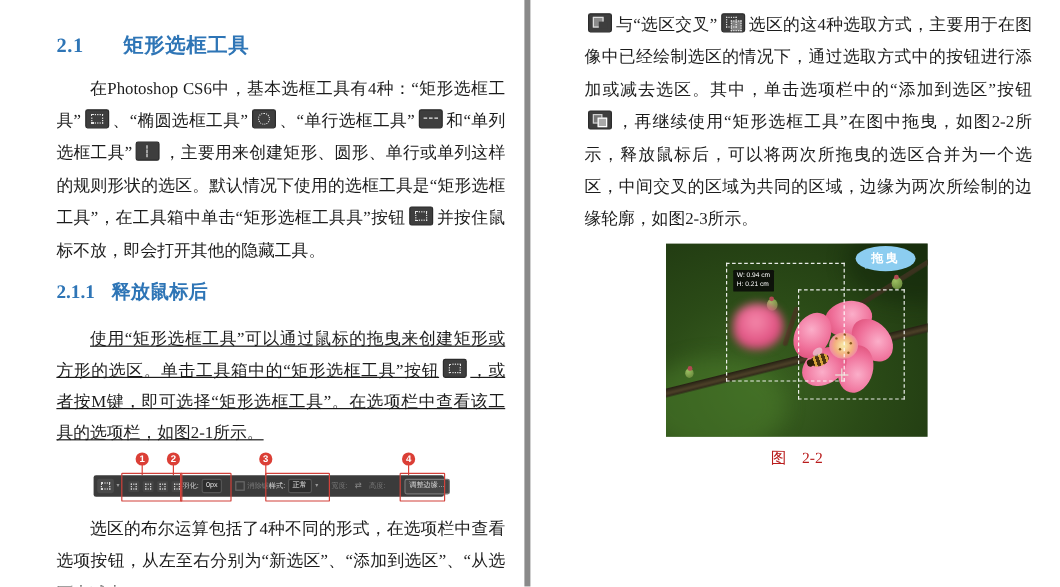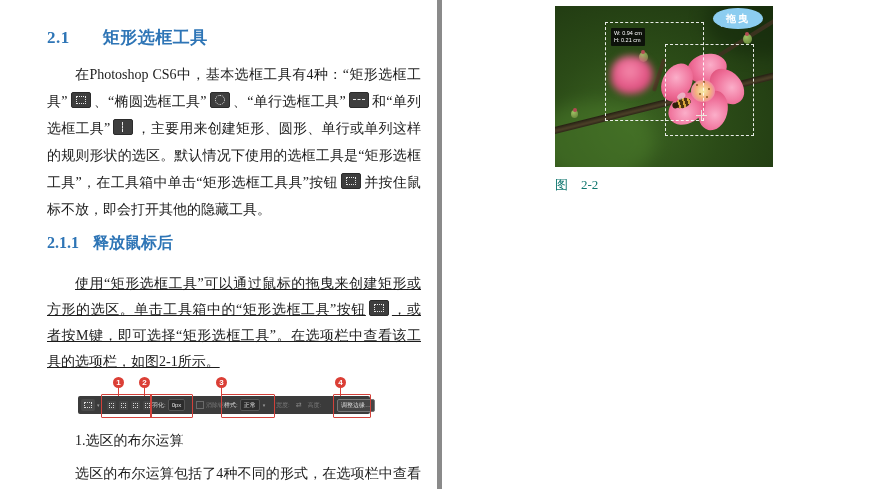--- a/index.html
+++ b/index.html
@@ -63,21 +63,21 @@
   .wh-fields{left:198px;color:#7a7a7a;}
   .wh-fields .swap{margin:0 6px;color:#8a8a8a;font-size:7px;}
   .refine{left:259px;}
   .refine .btn{border:1px solid #777;border-radius:2px;background:#454545;color:#ddd;padding:0 3px;height:11px;line-height:11px;}
   .redbox{position:absolute;top:17px;height:22px;border:1.5px solid #D2413A;border-radius:1px;}
   .rb1{left:23px;width:49px;}
   .rb2{left:72px;width:41px;}
   .rb3{left:143px;width:52px;}
   .rb4{left:255px;width:36px;}
 
-  .caption{font-size:13px;color:#0f766e;}
+  .caption{font-size:13px;text-align:center;color:#b91c1c;}
   .cap1{margin:7px 0 0 31px;width:292px;}
   .cap2{margin:9px 0 0 68px;width:218px;}
 
   
   .photo{position:relative;margin:6px 0 0 68px;width:218px;height:161px;overflow:hidden;
     background:radial-gradient(ellipse at 35% 75%, #3c6422 0%, #2b4b17 45%, #1d3410 100%);}
   .blob{position:absolute;border-radius:50%;filter:blur(8px);}
   .blob1{left:-20px;top:95px;width:120px;height:80px;background:#4a7a2a;opacity:.55;}
   .blob2{left:150px;top:-20px;width:110px;height:70px;background:#152a0c;opacity:.6;}
   .branch{position:absolute;left:-14px;top:92px;width:260px;height:7px;border-radius:4px;
@@ -183,28 +183,28 @@
         </div>
       </div>
 
       <div class="redbox rb1"></div>
       <div class="redbox rb2"></div>
       <div class="redbox rb3"></div>
       <div class="redbox rb4"></div>
     </div>
 
 
-    <p class="list-head">1.选区的布尔运算</p>
 
     <p class="body-text" style="margin-top:9px">选区的布尔运算包括了4种不同的形式，在选项栏中查看选项按钮，从左至右分别为“新选区”、“添加到选区”、“从选区中减去”</p>
   </div>
 
   <div class="divider"></div>
 
   <div class="col col-right">
+    <p class="body-text no-indent"><span class="seg-icon icon-subtract-from-selection"></span>与“选区交叉”<span class="seg-icon icon-intersect-selection"></span>选区的这4种选取方式，主要用于在图像中已经绘制选区的情况下，通过选取方式中的按钮进行添加或减去选区。其中，单击选项栏中的“添加到选区”按钮<span class="seg-icon icon-add-to-selection"></span>，再继续使用“矩形选框工具”在图中拖曳，如图2-2所示，释放鼠标后，可以将两次所拖曳的选区合并为一个选区，中间交叉的区域为共同的区域，边缘为两次所绘制的边缘轮廓，如图2-3所示。</p>
 
     <div class="photo">
       <div class="blob blob1"></div>
       <div class="blob blob2"></div>
       <div class="branch"></div>
       <div class="branch2"></div>
       <div class="twig"></div>
       <div class="bud b1"></div>
       <div class="bud b2"></div>
       <div class="bud b3"></div>

